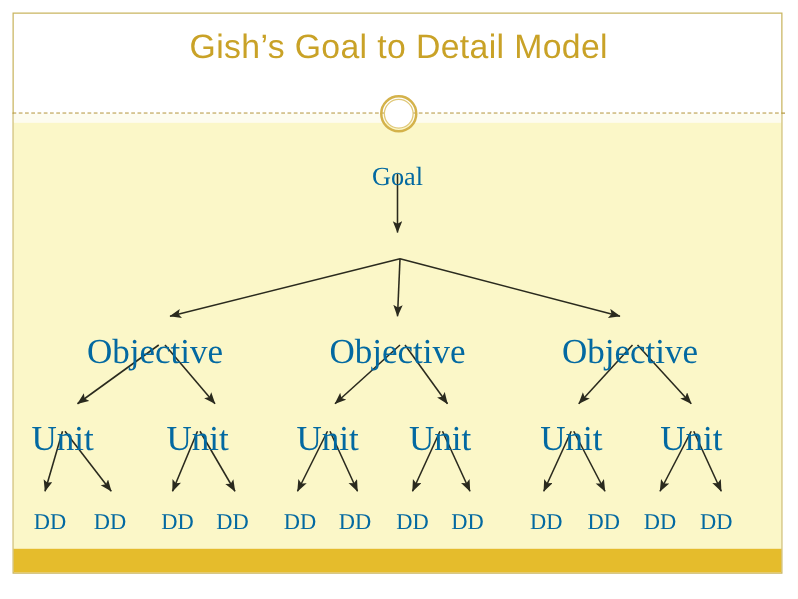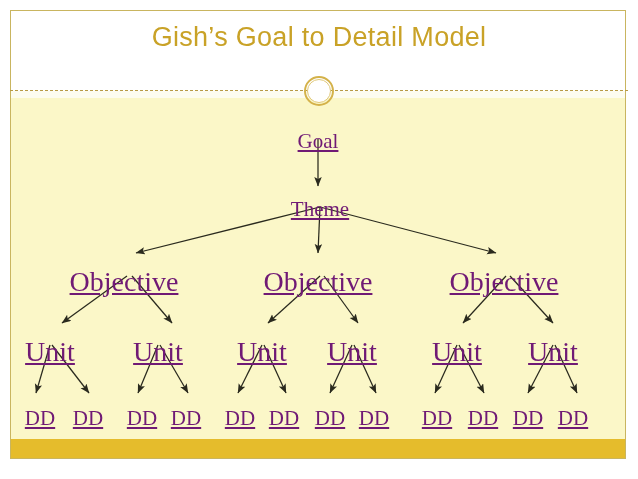--- a/index.html
+++ b/index.html
@@ -106,31 +106,30 @@
     left: 0;
     top: 0;
     width: 638px;
     height: 479px;
     pointer-events: none;
   }
   
   .node {
     position: absolute;
     font-family: "Liberation Serif", serif;
-    color: #701a75;
+    color: #0369a1;
     white-space: nowrap;
     transform: translateX(-50%);
     line-height: 1;
-    text-decoration: underline;
   }
   .node-goal   { font-size: 21px; }
   .node-theme  { font-size: 21px; }
   .node-obj    { font-size: 28px; }
   .node-unit   { font-size: 28px; }
-  .node-dd     { font-size: 21px; }
+  .node-dd     { font-size: 18px; }
 </style>
 </head>
 <body>
 
 <div id="slide">
 
   <div id="frame"></div>
 
   <div id="body-panel"></div>
 
@@ -182,21 +181,20 @@
       <line x1="457" y1="345" x2="435" y2="393"></line>
       <line x1="459" y1="345" x2="484" y2="393"></line>
 
       <line x1="553" y1="345" x2="528" y2="393"></line>
       <line x1="555" y1="345" x2="577" y2="393"></line>
     </g>
   </svg>
 
   <div class="node node-goal" style="left: 318px; top: 131px;">Goal</div>
 
-  <div class="node node-theme" style="left: 320px; top: 199px;">Theme</div>
 
   <div class="node node-obj" style="left: 124px; top: 268px;">Objective</div>
   <div class="node node-obj" style="left: 318px; top: 268px;">Objective</div>
   <div class="node node-obj" style="left: 504px; top: 268px;">Objective</div>
 
   <div class="node node-unit" style="left: 50px; top: 338px;">Unit</div>
   <div class="node node-unit" style="left: 158px; top: 338px;">Unit</div>
   <div class="node node-unit" style="left: 262px; top: 338px;">Unit</div>
   <div class="node node-unit" style="left: 352px; top: 338px;">Unit</div>
   <div class="node node-unit" style="left: 457px; top: 338px;">Unit</div>

